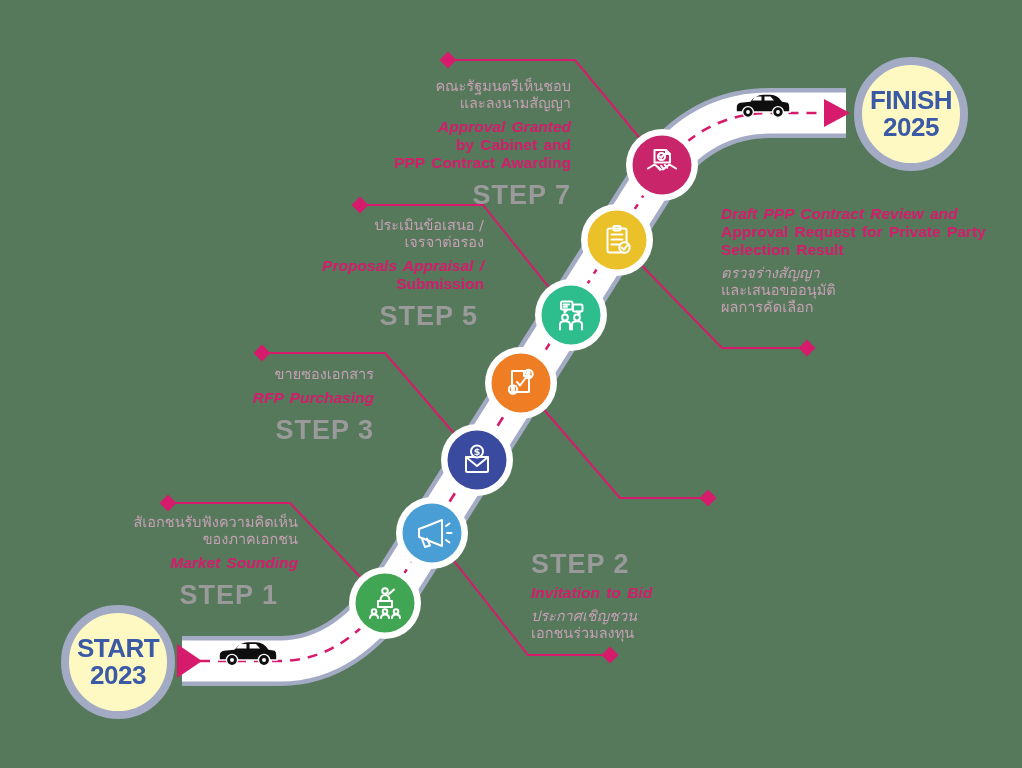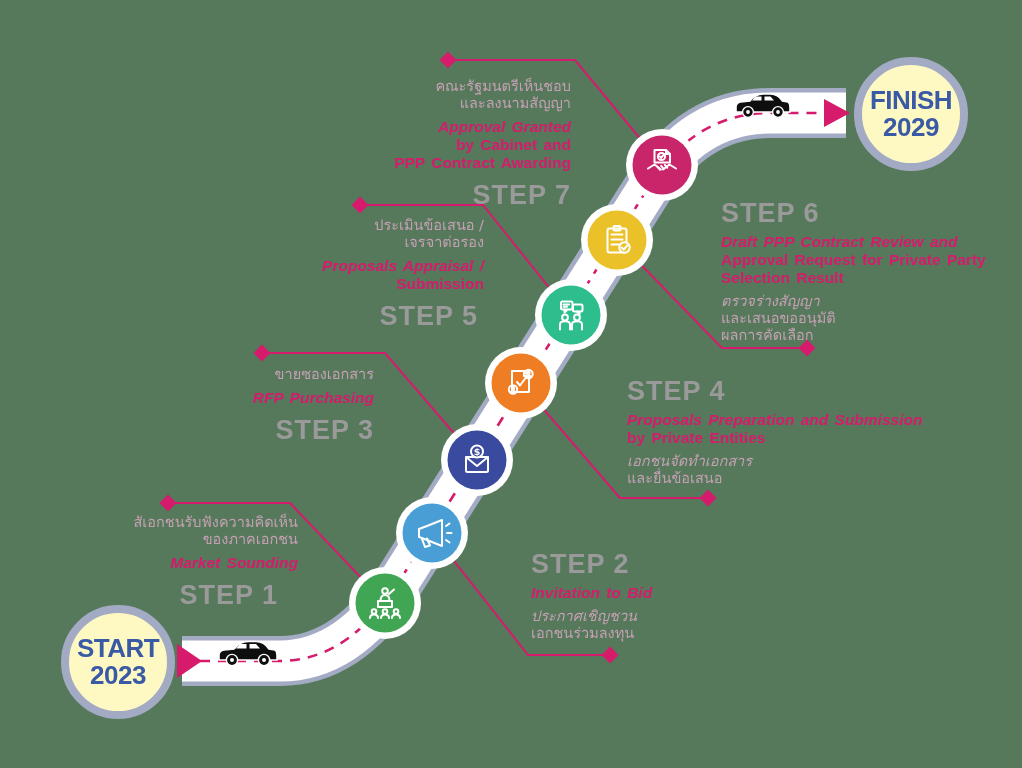--- a/index.html
+++ b/index.html
@@ -177,21 +177,21 @@
       <circle cx="15" cy="6" r="1.9" fill="#fff"></circle>
     </g>
   </svg>
 
   <div class="terminal" style="left:61px;top:605px;">
     <span class="yr">START</span>
     <span class="yr">2023</span>
   </div>
   <div class="terminal" style="left:854px;top:57px;">
     <span class="yr">FINISH</span>
-    <span class="yr">2029</span>
+    <span class="yr">2025</span>
   </div>
 
   <div id="step1-block" class="step-block right" style="right:724px;top:514px;">
     <span class="thai">สัเอกชนรับฟังความคิดเห็น</span>
     <span class="thai">ของภาคเอกชน</span>
     <span class="name gap-top">Market Sounding</span>
     <span class="slabel gap-top-lg">STEP 1</span>
   </div>
 
   <div id="step2-block" class="step-block left" style="left:531px;top:550px;">
@@ -200,38 +200,30 @@
     <span class="thai gap-top">ประกาศเชิญชวน</span>
     <span class="thai">เอกชนร่วมลงทุน</span>
   </div>
 
   <div id="step3-block" class="step-block right" style="right:648px;top:366px;">
     <span class="thai">ขายซองเอกสาร</span>
     <span class="name gap-top">RFP Purchasing</span>
     <span class="slabel gap-top-lg">STEP 3</span>
   </div>
 
-  <div id="step4-block" class="step-block left" style="left:627px;top:377px;">
-    <span class="slabel">STEP 4</span>
-    <span class="name gap-top">Proposals Preparation and Submission</span>
-    <span class="name">by Private Entities</span>
-    <span class="thai gap-top">เอกชนจัดทำเอกสาร</span>
-    <span class="thai">และยื่นข้อเสนอ</span>
-  </div>
 
   <div id="step5-block" class="step-block right" style="right:538px;top:217px;">
     <span class="thai">ประเมินข้อเสนอ /</span>
     <span class="thai">เจรจาต่อรอง</span>
     <span class="name gap-top">Proposals Appraisal /</span>
     <span class="name">Submission</span>
     <span class="slabel gap-top-lg">STEP 5</span>
   </div>
 
   <div id="step6-block" class="step-block left" style="left:721px;top:199px;">
-    <span class="slabel">STEP 6</span>
     <span class="name gap-top">Draft PPP Contract Review and</span>
     <span class="name">Approval Request for Private Party</span>
     <span class="name">Selection Result</span>
     <span class="thai gap-top">ตรวจร่างสัญญา</span>
     <span class="thai">และเสนอขออนุมัติ</span>
     <span class="thai">ผลการคัดเลือก</span>
   </div>
 
   <div id="step7-block" class="step-block right" style="right:451px;top:78px;">
     <span class="thai">คณะรัฐมนตรีเห็นชอบ</span>

